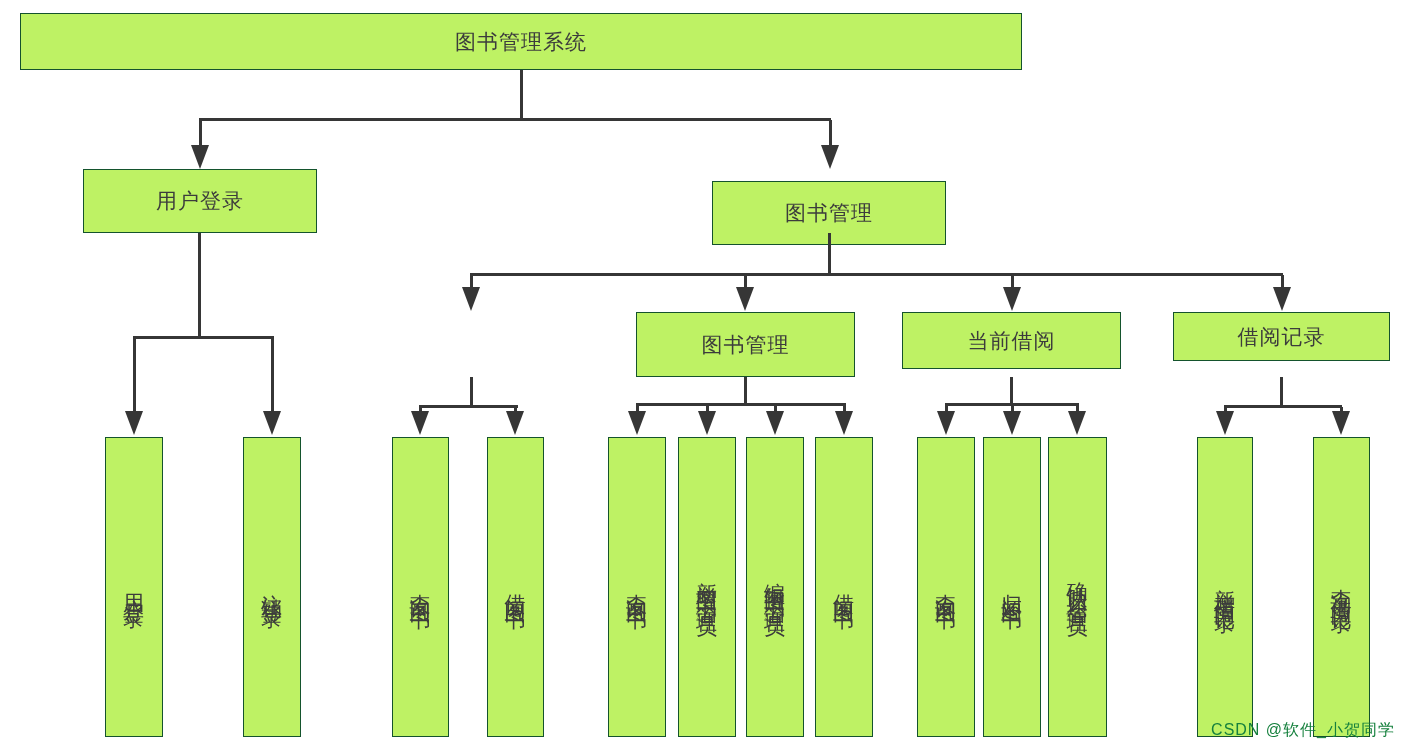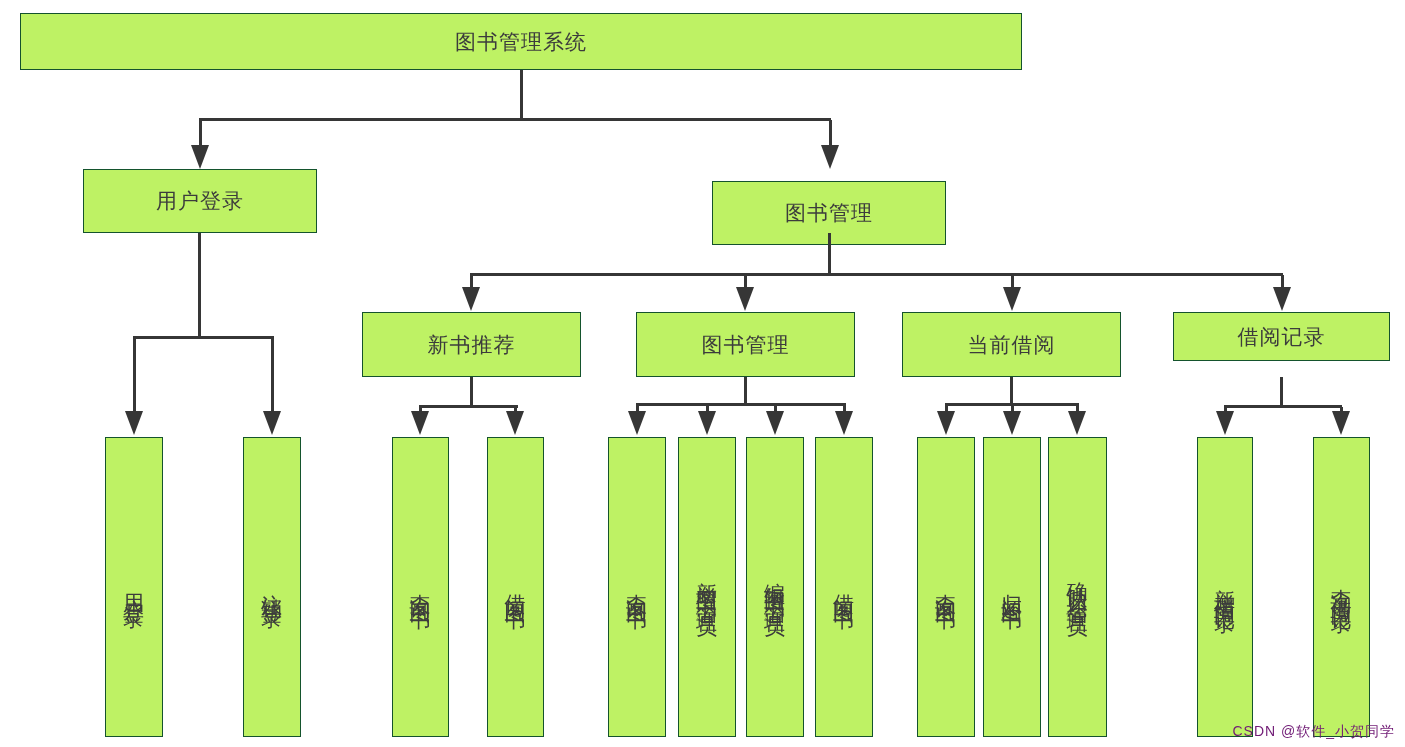--- a/index.html
+++ b/index.html
@@ -43,22 +43,22 @@
     position: absolute; left: 0; bottom: 0;
     width: 0; height: 0;
     border-left: 9px solid transparent;
     border-right: 9px solid transparent;
     border-top: 24px solid #363636;
   }
   .watermark {
     position: absolute;
     right: 10px;
     bottom: 6px;
-    font-size: 14px;
-    color: #701a75;
+    font-size: 16px;
+    color: #15803d;
     letter-spacing: 1px;
     z-index: 10;
     white-space: nowrap;
   }
 </style>
 </head>
 <body>
 
 <div class="canvas">
 
@@ -109,27 +109,24 @@
     </div>
   <div class="arrow" style="left:1003px; top:275px; height:36px;">
       <div class="shaft"></div>
       <div class="head"></div>
     </div>
   <div class="arrow" style="left:1273px; top:275px; height:36px;">
       <div class="shaft"></div>
       <div class="head"></div>
     </div>
 
-  <div class="box" style="left:362px; top:312px; width:219px; height:65px;">
-    <span>新书推荐</span>
-  </div>
   <div class="box" style="left:636px; top:312px; width:219px; height:65px;">
     <span>图书管理</span>
   </div>
-  <div class="box" style="left:902px; top:312px; width:219px; height:65px;">
+  <div class="box" style="left:902px; top:312px; width:219px; height:57px;">
     <span>当前借阅</span>
   </div>
   <div class="box" style="left:1173px; top:312px; width:217px; height:49px;">
     <span>借阅记录</span>
   </div>
 
   <div class="vline" style="left:470px; top:377px; height:30px;"></div>
   <div class="hline" style="left:419px; top:405px; width:99px;"></div>
   <div class="arrow" style="left:411px; top:407px; height:28px;">
       <div class="shaft"></div>

